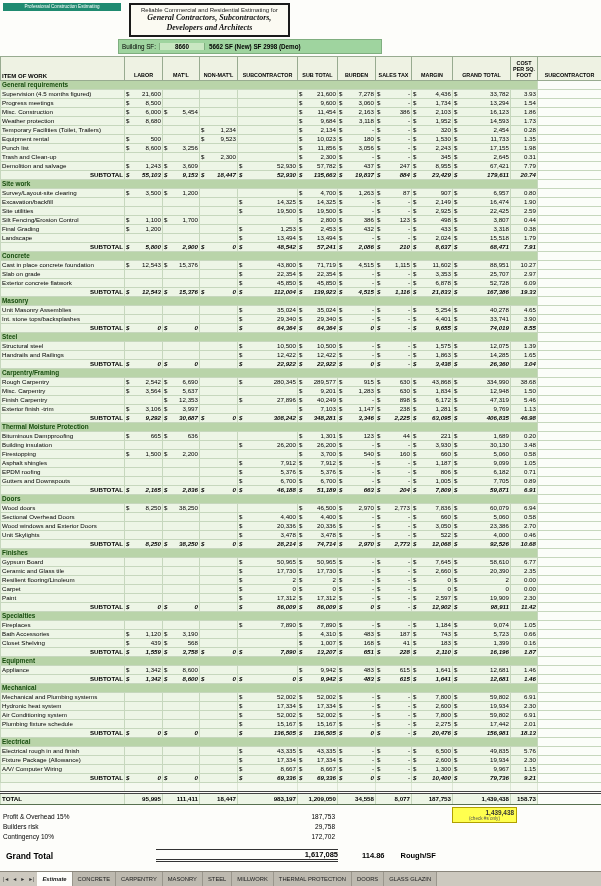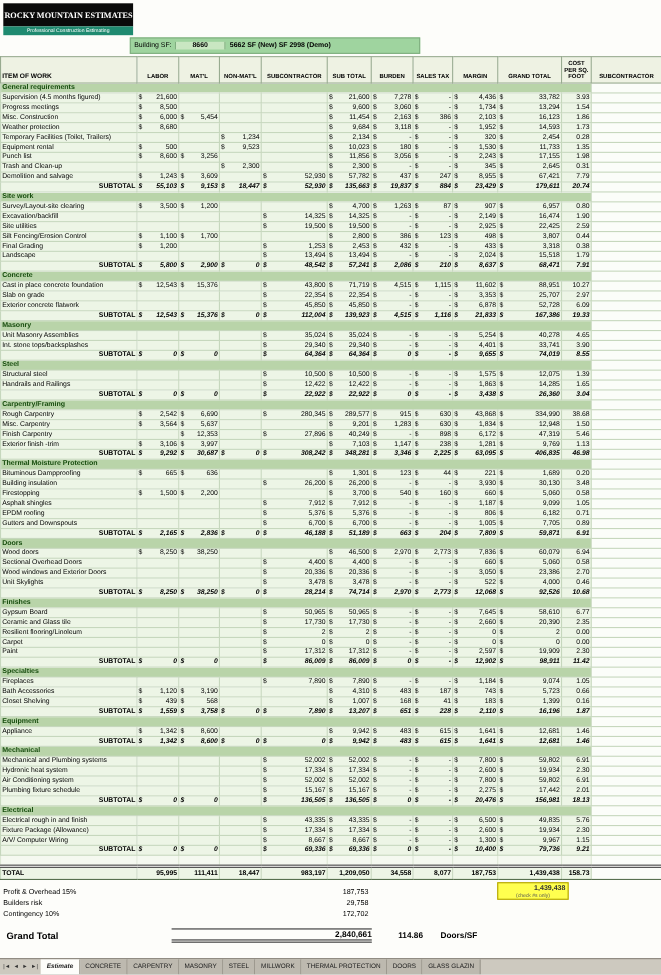--- a/index.html
+++ b/index.html
@@ -52,22 +52,26 @@
   .tab{display:flex;align-items:center;padding:0 5px;border-right:1px solid #9a968c;background:#bdb9af;color:#222;white-space:nowrap;}
   .tab.active{background:#fdfdfa;font-weight:bold;font-style:italic;}
 </style>
 </head>
 <body>
 
 <div class="page">
 
   <div class="top">
     <div class="logo">
-      <div class="logo-main">ROCKY MOUNTAIN ESTIMATES</div>
       <div class="logo-sub">Professional Construction Estimating</div>
+    </div>
+    <div class="tagline">
+      <div class="tag1">Reliable Commercial and Residential Estimating for</div>
+      <div class="tag2">General Contractors, Subcontractors,</div>
+      <div class="tag2">Developers and Architects</div>
     </div>
   </div>
 
   <div class="building-row">
     <span class="b-label">Building SF:</span>
     <span class="b-value">8660</span>
     <span class="b-detail">5662 SF (New)  SF 2998 (Demo)</span>
   </div>
 
   <table class="sheet">
@@ -1109,23 +1113,23 @@
           <div class="f-label">Builders risk</div>
           <div class="f-value">29,758</div>
         </div>
         <div class="f-row">
           <div class="f-label">Contingency 10%</div>
           <div class="f-value">172,702</div>
         </div>
       </div>
     <div class="grand-row">
       <div class="g-label">Grand Total</div>
-      <div class="g-value">2,840,661</div>
+      <div class="g-value">1,617,085</div>
       <div class="g-cost">114.86</div>
-      <div class="g-unit">Doors/SF</div>
+      <div class="g-unit">Rough/SF</div>
     </div>
   </div>
 
   <div class="tabbar">
     <div class="tab-nav" id="tab-nav">
         <span>|◄</span>
         <span>◄</span>
         <span>►</span>
         <span>►|</span>
       </div>

